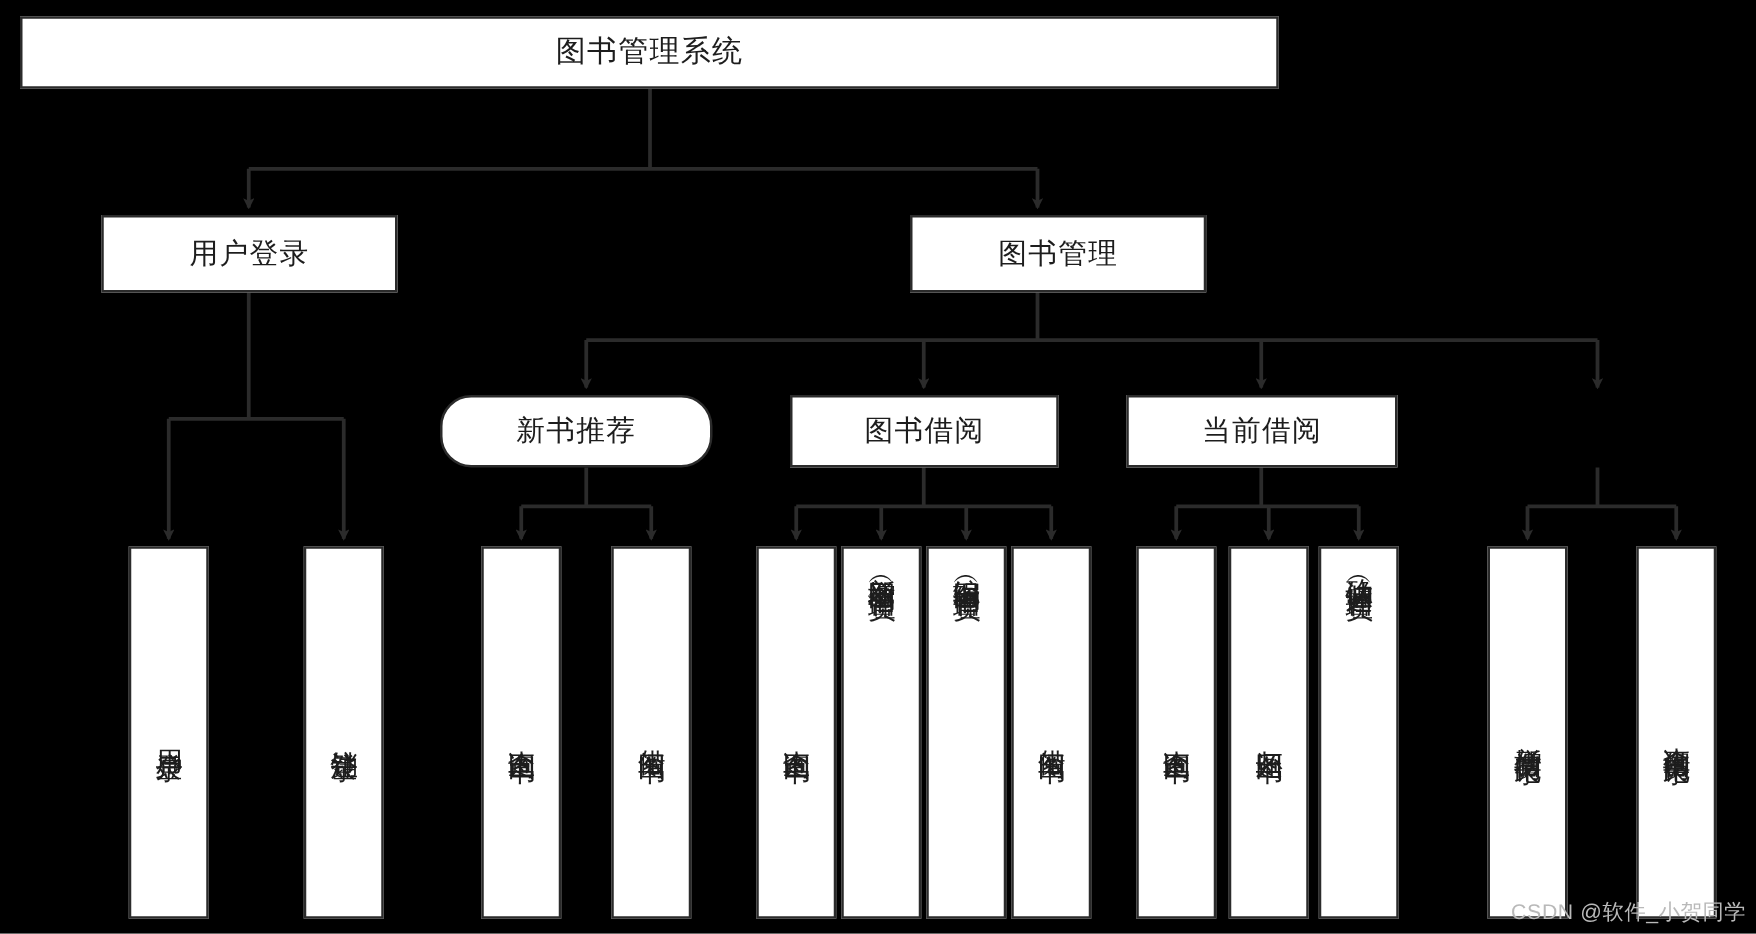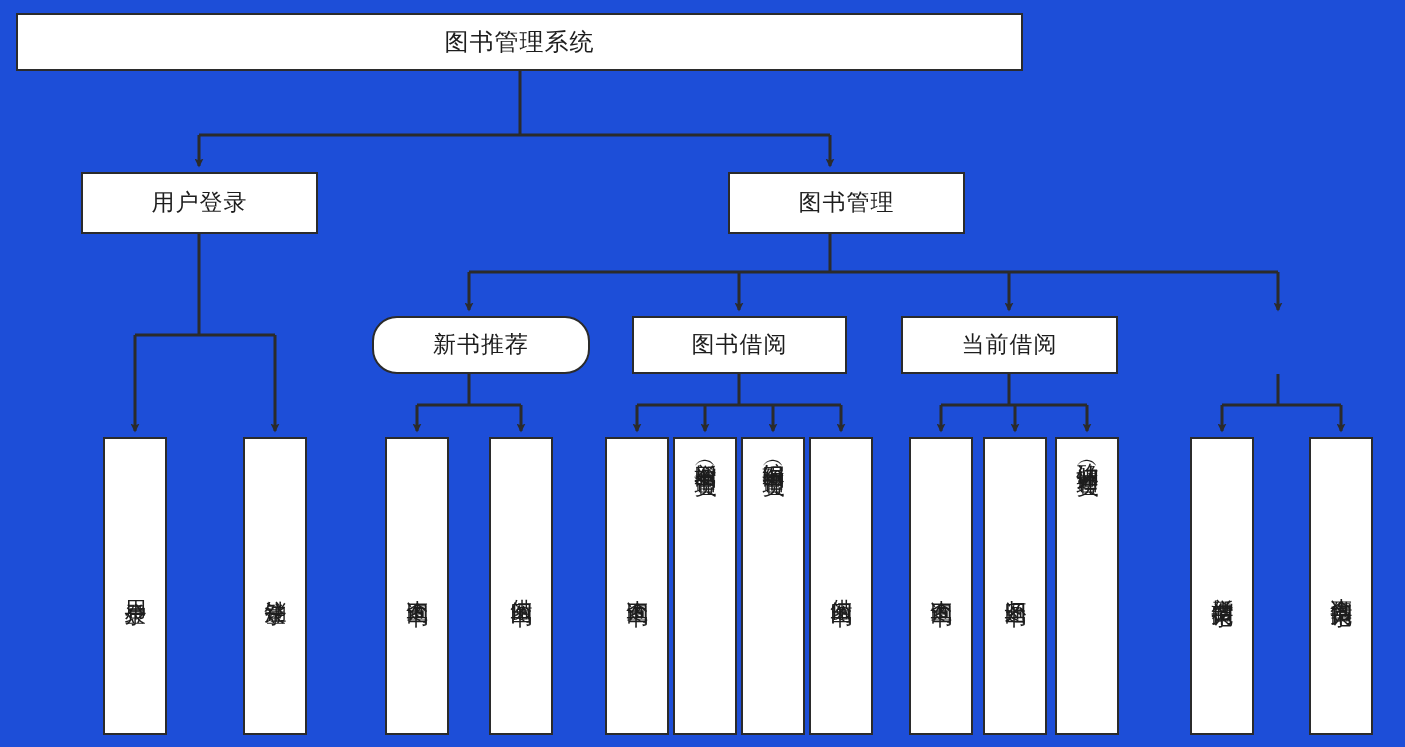--- a/index.html
+++ b/index.html
@@ -8,21 +8,21 @@
     padding: 0;
     background: #ffffff;
   }
   body {
     font-family: "Liberation Sans", "DejaVu Sans", sans-serif;
   }
   #diagram-root {
     position: relative;
     width: 1405px;
     height: 747px;
-    background: #1d4ed8;
+    background: #000000;
     overflow: hidden;
   }
   #edge-layer {
     position: absolute;
     left: 0;
     top: 0;
     width: 1405px;
     height: 747px;
     pointer-events: none;
   }
@@ -134,21 +134,21 @@
     <span>图书管理系统</span>
   </div>
 
   <div class="node node-h" style="left:81px; top:172px; width:237px; height:62px;">
     <span>用户登录</span>
   </div>
   <div class="node node-h" style="left:712px; top:172px; width:237px; height:62px;margin-left:16px;">
     <span>图书管理</span>
   </div>
 
-  <div class="node node-h" style="left:372px; top:316px; width:218px; height:58px;border-radius:25px;">
+  <div class="node node-h" style="left:352px; top:316px; width:218px; height:58px;border-radius:25px;">
     <span>新书推荐</span>
   </div>
   <div class="node node-h" style="left:901px; top:316px; width:217px; height:58px;">
     <span>当前借阅</span>
   </div>
   <div class="node node-h" style="left:632px; top:316px; width:215px; height:58px;">
     <span>图书借阅</span>
   </div>
 
   <div class="node node-v" style="left:103px; top:437px; width:64px; height:298px;">
@@ -188,14 +188,15 @@
     <span class="vtext">确认归还（管理员）</span>
   </div>
 
   <div class="node node-v" style="left:1190px; top:437px; width:64px; height:298px;">
     <span class="vtext">新增借阅记录</span>
   </div>
   <div class="node node-v" style="left:1309px; top:437px; width:64px; height:298px;">
     <span class="vtext">查询借阅记录</span>
   </div>
 
+  <div id="watermark">CSDN @软件_小贺同学</div>
 
 </div>
 
 </body></html>

